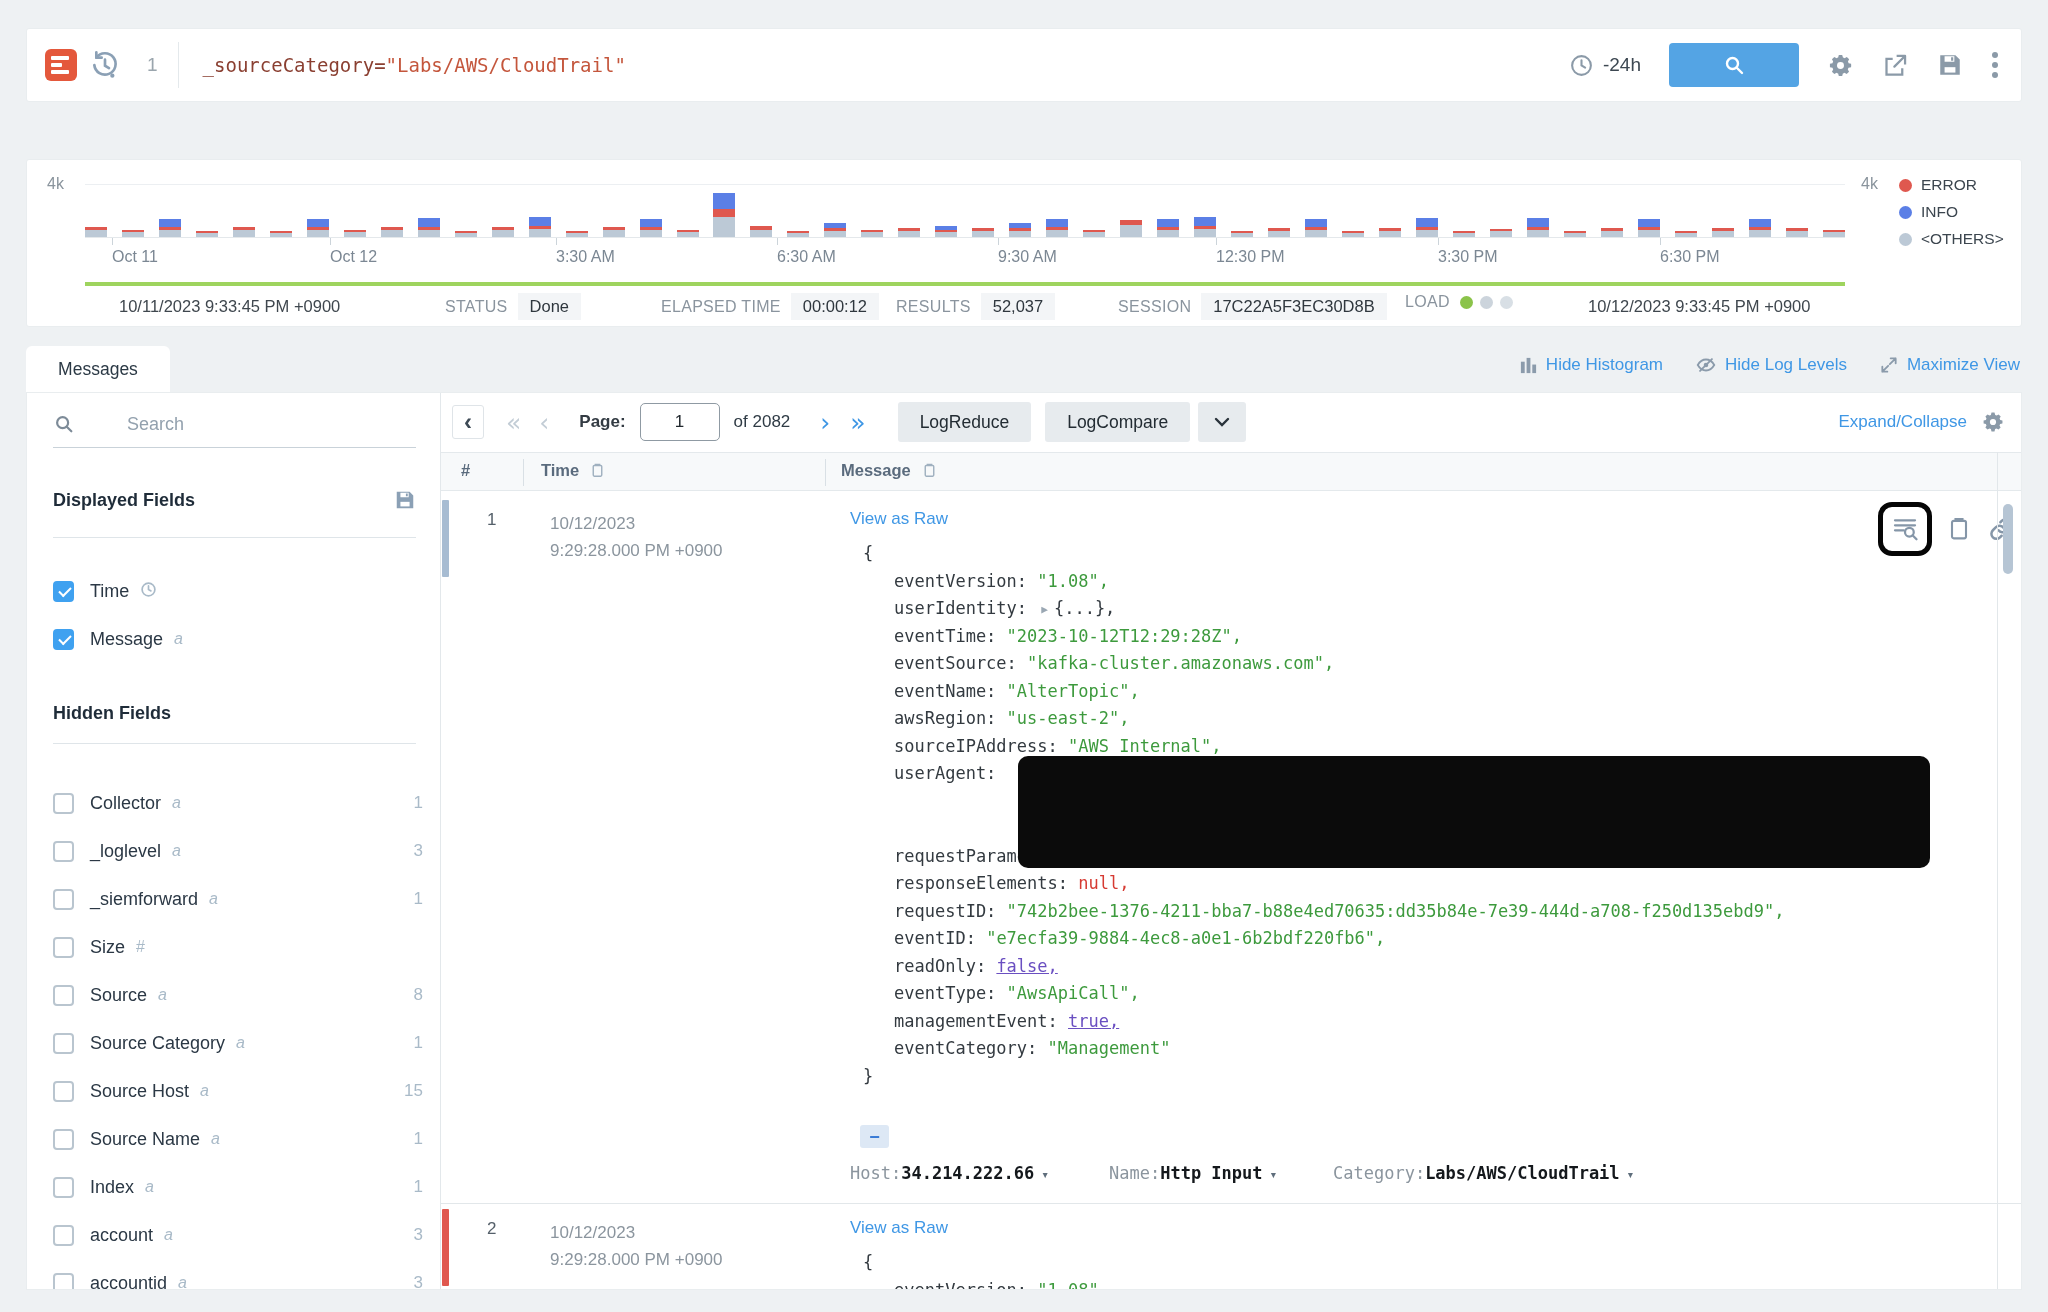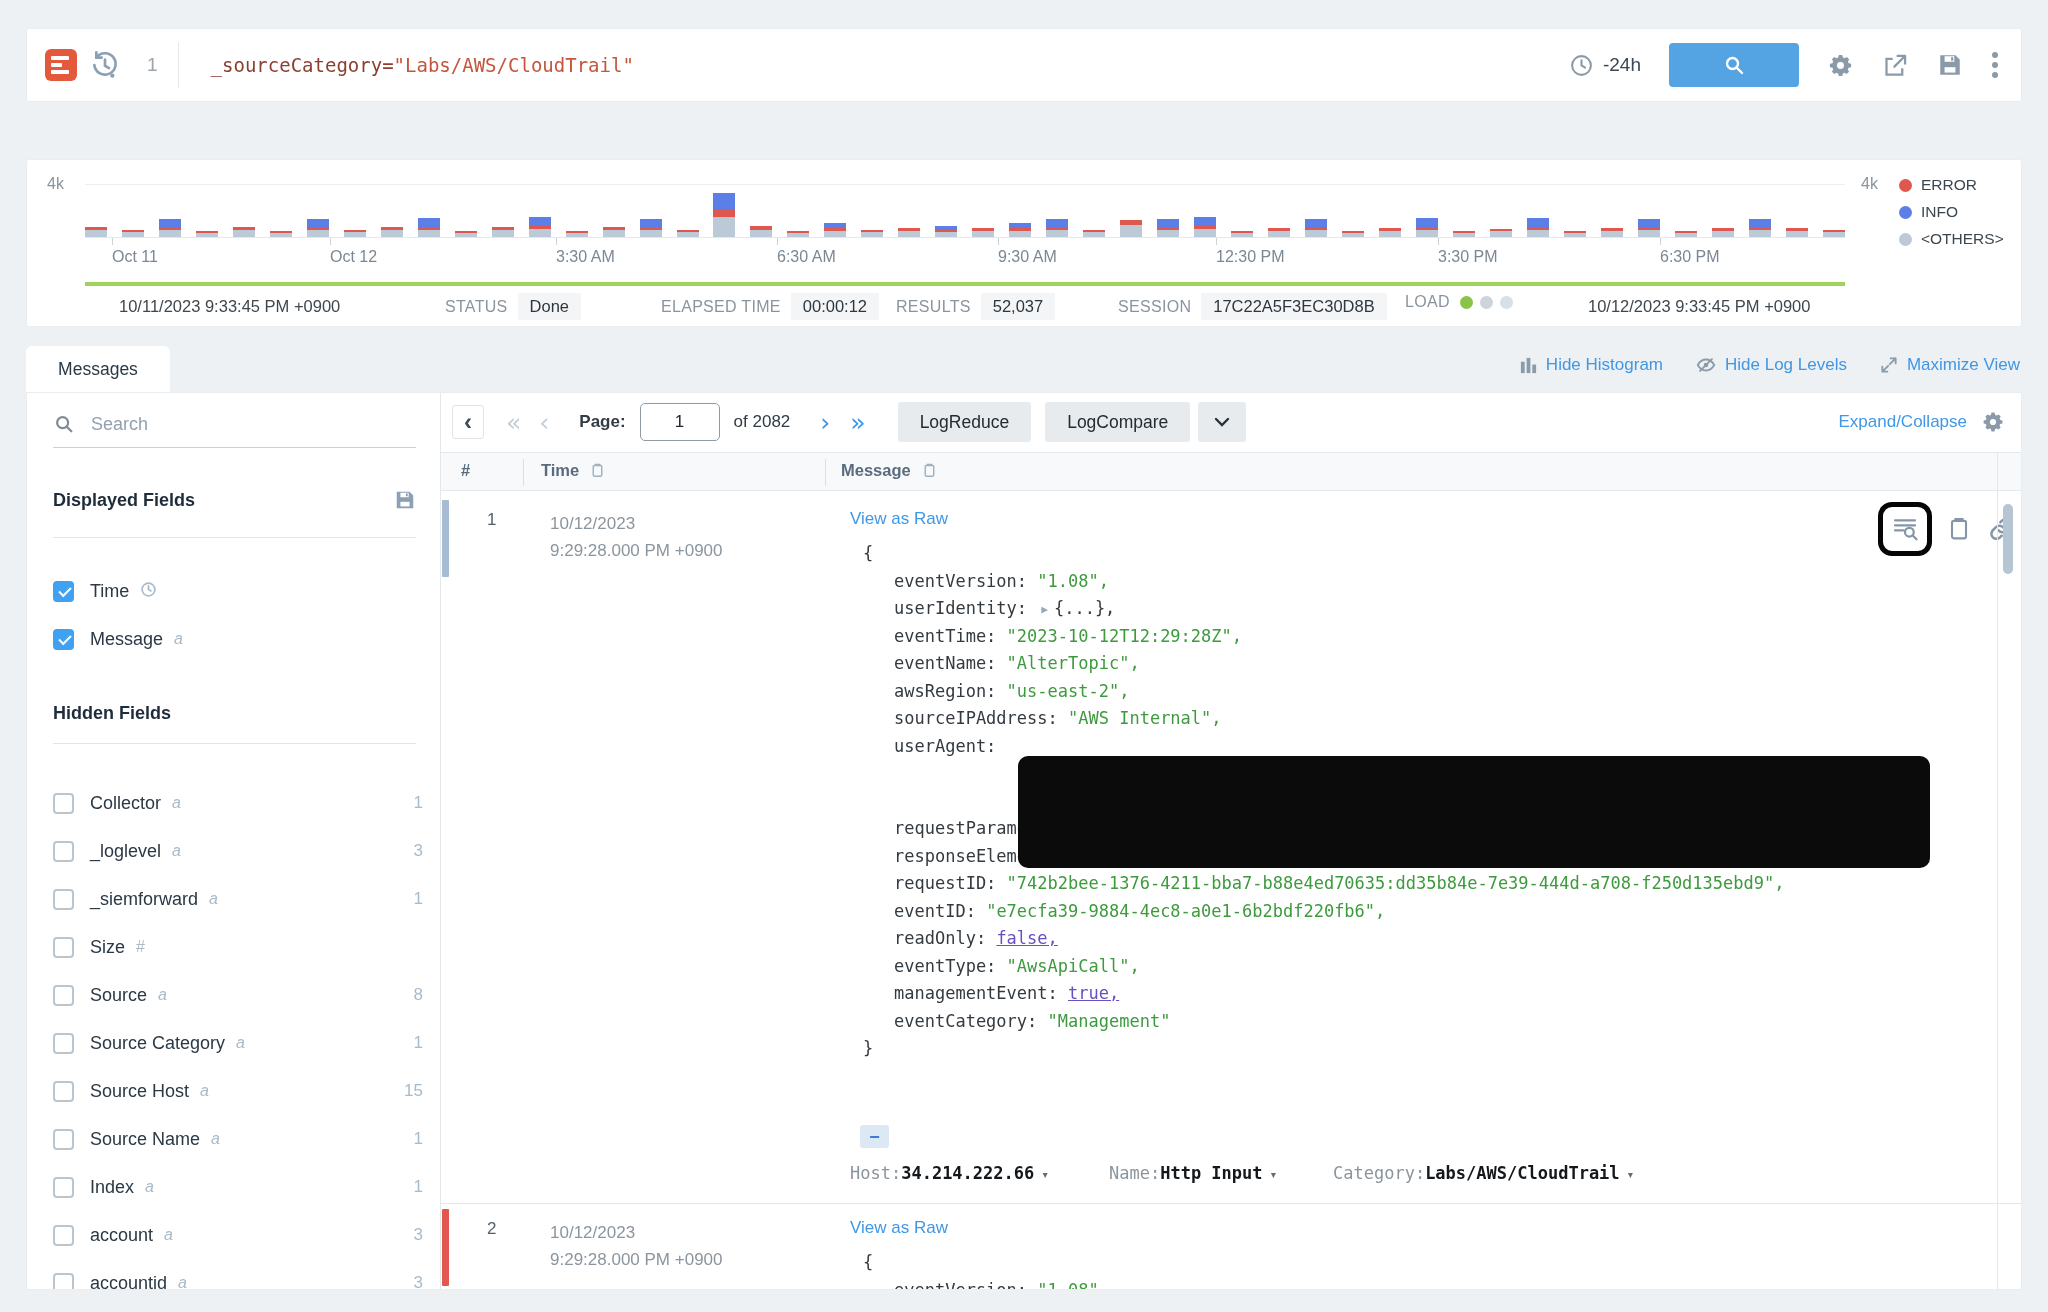--- a/index.html
+++ b/index.html
@@ -11,21 +11,21 @@
   .query-bar { position:absolute; left:26px; top:28px; width:1996px; height:74px; background:#fff;
     border:1px solid #e9edef; border-radius:3px; display:flex; align-items:center; padding:0 22px 0 18px; }
   .qb-logicon { width:32px; height:32px; background:#e4583c; border-radius:6px; display:flex; flex-direction:column;
     justify-content:center; gap:3px; padding-left:6px; }
   .qb-logicon i { display:block; height:4px; background:#fff; border-radius:1px; }
   .qb-logicon i:nth-child(1){ width:18px; } .qb-logicon i:nth-child(2){ width:11px; } .qb-logicon i:nth-child(3){ width:18px; }
   .qb-history { margin-left:12px; display:flex; align-items:center; }
   .qb-linenum { margin:0 20px 0 26px; color:#9aa5ad; font-size:19px; }
   .qb-divider { width:1px; height:46px; background:#e4e9ec; }
   .qb-query { margin-left:24px; font-family:"DejaVu Sans Mono",monospace; font-size:19px; }
-  .q-field { color:#8a3f31;margin-left:8px; }
+  .q-field { color:#8a3f31; }
   .q-string { color:#c4563c; }
   .qb-right { margin-left:auto; display:flex; align-items:center; gap:28px; }
   .qb-timerange { display:flex; align-items:center; gap:9px; font-size:19px; color:#3d4852; }
   .qb-search-btn { width:130px; height:44px; background:#54a4e4; border:none; border-radius:4px;
     display:flex; align-items:center; justify-content:center; cursor:pointer; }
   .qb-iconbtn { background:none; border:none; display:flex; align-items:center; cursor:pointer; }
 
   
   .hist-panel { position:absolute; left:26px; top:159px; width:1996px; height:168px; background:#fff;
     border:1px solid #e9edef; border-radius:3px; }
@@ -63,21 +63,21 @@
   .view-link { display:flex; align-items:center; gap:8px; font-size:17px; color:#3f97e5; cursor:pointer; }
 
   
   .main-panel { position:absolute; left:26px; top:392px; width:1996px; height:898px; background:#fff;
     border:1px solid #e9edef; overflow:hidden; }
 
   
   .sidebar { position:absolute; left:0; top:0; width:414px; height:100%; border-right:1px solid #e3e8eb; overflow:hidden; }
   .sb-search { position:absolute; left:26px; top:20px; width:363px; display:flex; align-items:center; gap:16px;
     padding-bottom:12px; border-bottom:1px solid #c9d2d9; }
-  .sb-search-input { border:none; outline:none; font-size:18px; color:#2b3845; width:280px; font-family:"Liberation Sans",sans-serif; }
+  .sb-search-input { border:none; outline:none; font-size:18px; color:#2b3845; width:280px; font-family:"Liberation Sans",sans-serif;margin-left:36px; }
   .sb-search-input::placeholder { color:#93a1ae; }
   .sb-header { position:absolute; left:26px; width:363px; display:flex; align-items:center; justify-content:space-between;
     font-size:18px; font-weight:700; color:#1f2c39; }
   .sb-div { position:absolute; left:26px; width:363px; border-top:1px solid #dfe5e9; }
   .field-row { position:absolute; left:26px; width:370px; height:30px; display:flex; align-items:center; }
   .cb { width:21px; height:21px; border:2px solid #b9c5cf; border-radius:4px; background:#fff; position:relative; cursor:pointer; flex:none; }
   .cb.checked { background:#3fa1f0; border-color:#3fa1f0; }
   .cb.checked::after { content:""; position:absolute; left:4px; top:4px; width:10px; height:5px;
     border-left:2.5px solid #fff; border-bottom:2.5px solid #fff; transform:rotate(-45deg); }
   .field-label { margin-left:16px; font-size:18px; color:#2b3845; }
@@ -675,20 +675,21 @@
             <div class="msg-num">1</div>
             <div class="msg-time">
               <div>10/12/2023</div>
               <div>9:29:28.000 PM +0900</div>
             </div>
             <div class="msg-body"><span class="view-raw">View as Raw</span><div class="json">
                 <div class="jline brace">{</div>
                 <div class="jline kv"><span class="jkey">eventVersion:</span> <span class="jval string">"1.08",</span></div>
                 <div class="jline kv"><span class="jkey">userIdentity:</span> <span class="jexp">▶</span><span class="jval obj">{...},</span></div>
                 <div class="jline kv"><span class="jkey">eventTime:</span> <span class="jval string">"2023-10-12T12:29:28Z",</span></div>
+                <div class="jline kv"><span class="jkey">eventSource:</span> <span class="jval string">"kafka-cluster.amazonaws.com",</span></div>
                 <div class="jline kv"><span class="jkey">eventName:</span> <span class="jval string">"AlterTopic",</span></div>
                 <div class="jline kv"><span class="jkey">awsRegion:</span> <span class="jval string">"us-east-2",</span></div>
                 <div class="jline kv"><span class="jkey">sourceIPAddress:</span> <span class="jval string">"AWS Internal",</span></div>
                 <div class="jline kv"><span class="jkey">userAgent:</span> </div>
                 <div class="jline">&nbsp;</div>
                 <div class="jline">&nbsp;</div>
                 <div class="jline kv"><span class="jkey">requestParameters:</span> <span class="jexp">▶</span><span class="jval obj">{...},</span></div>
                 <div class="jline kv"><span class="jkey">responseElements:</span> <span class="jval null">null,</span></div>
                 <div class="jline kv"><span class="jkey">requestID:</span> <span class="jval string">"742b2bee-1376-4211-bba7-b88e4ed70635:dd35b84e-7e39-444d-a708-f250d135ebd9",</span></div>
                 <div class="jline kv"><span class="jkey">eventID:</span> <span class="jval string">"e7ecfa39-9884-4ec8-a0e1-6b2bdf220fb6",</span></div>

